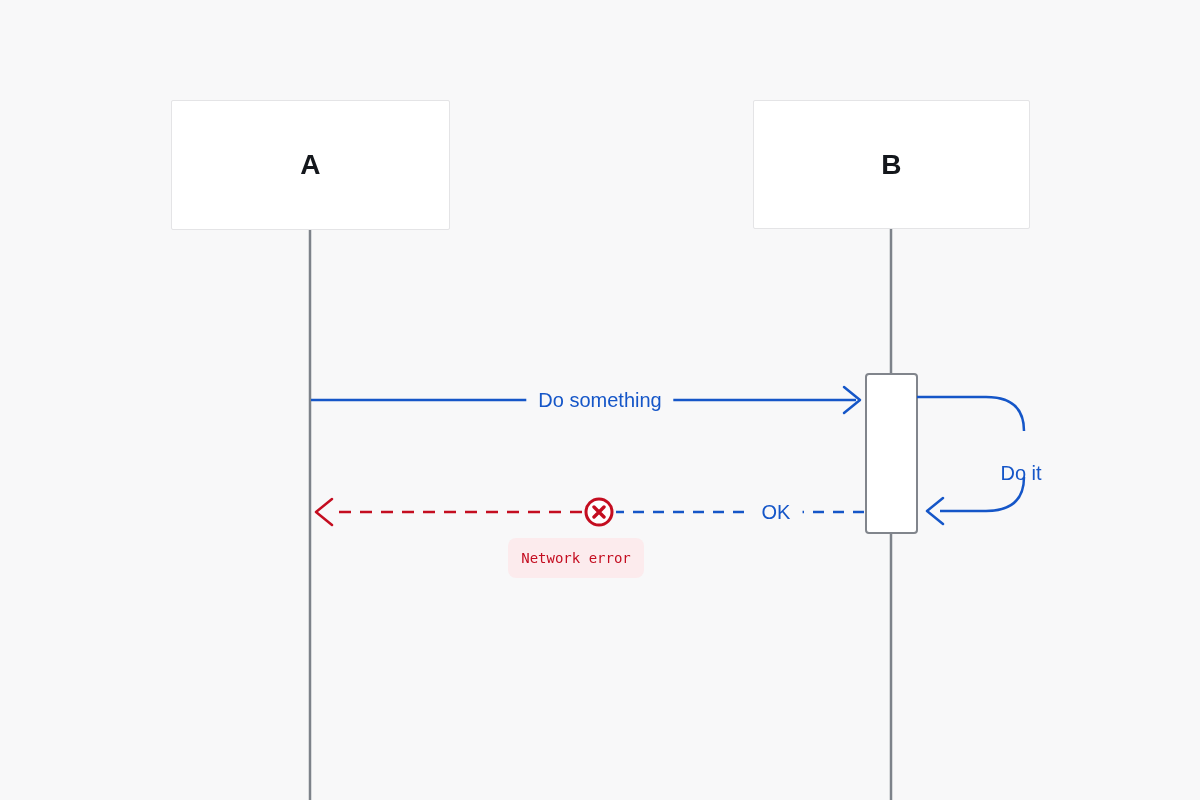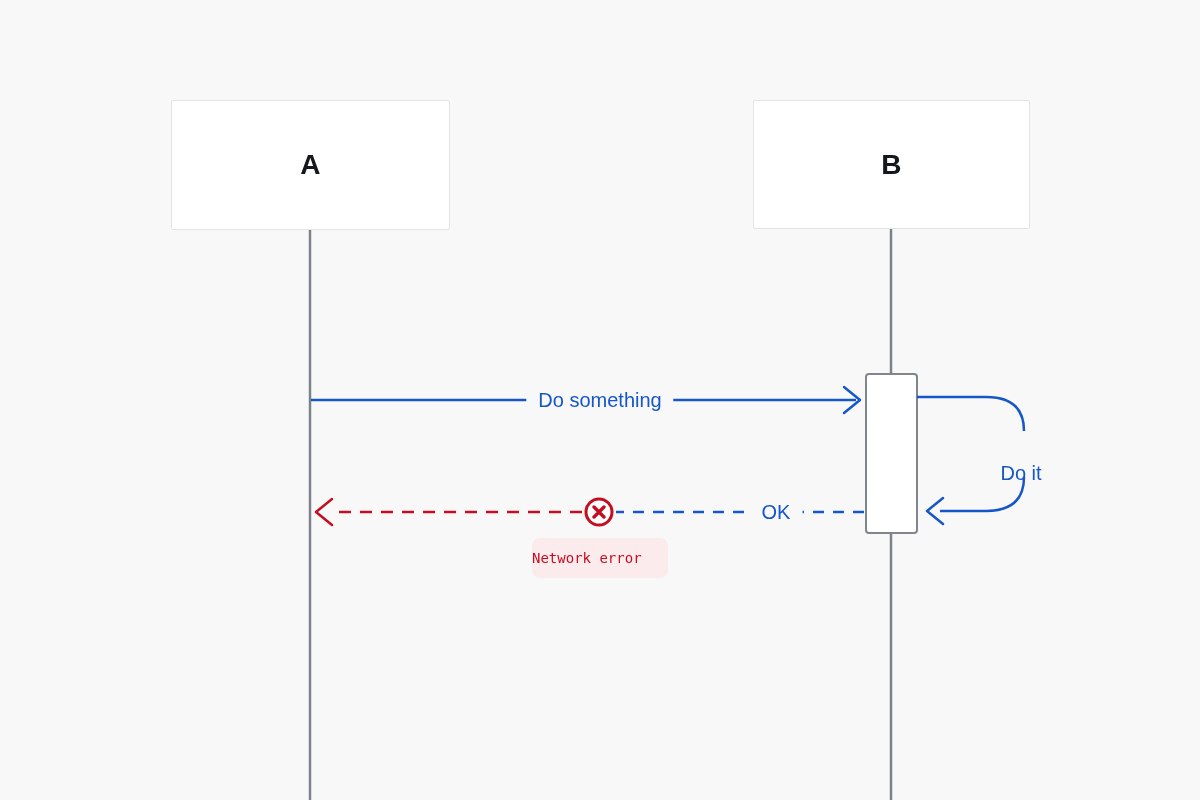--- a/index.html
+++ b/index.html
@@ -59,28 +59,29 @@
     padding: 2px 12px;
     white-space: nowrap;
     line-height: 1;
   }
   .msg-label.no-bg {
     background: transparent;
     padding: 2px 4px;
   }
   .error-note {
     position: absolute;
-    left: 532px;
+    left: 508px;
     top: 538px;
     width: 136px;
     height: 40px;
     background: var(--pink-bg, #fcebed);
     border-radius: 8px;
     display: flex;
     align-items: center;
+    justify-content: center;
   }
   .error-note-text {
     font-family: "DejaVu Sans Mono", "Liberation Mono", monospace;
     font-size: 14px;
     color: var(--red, #c4202c);
     white-space: nowrap;
   }
 </style>
 </head>
 <body>

